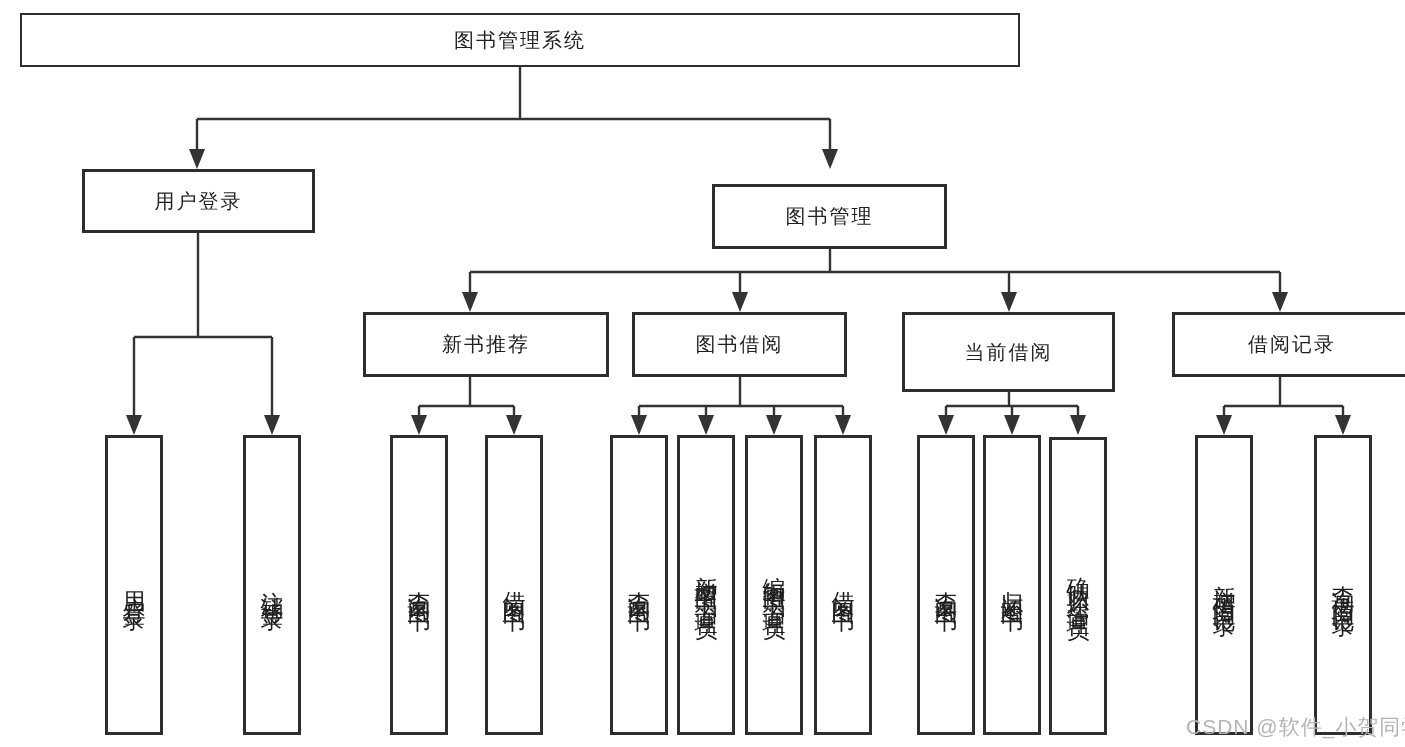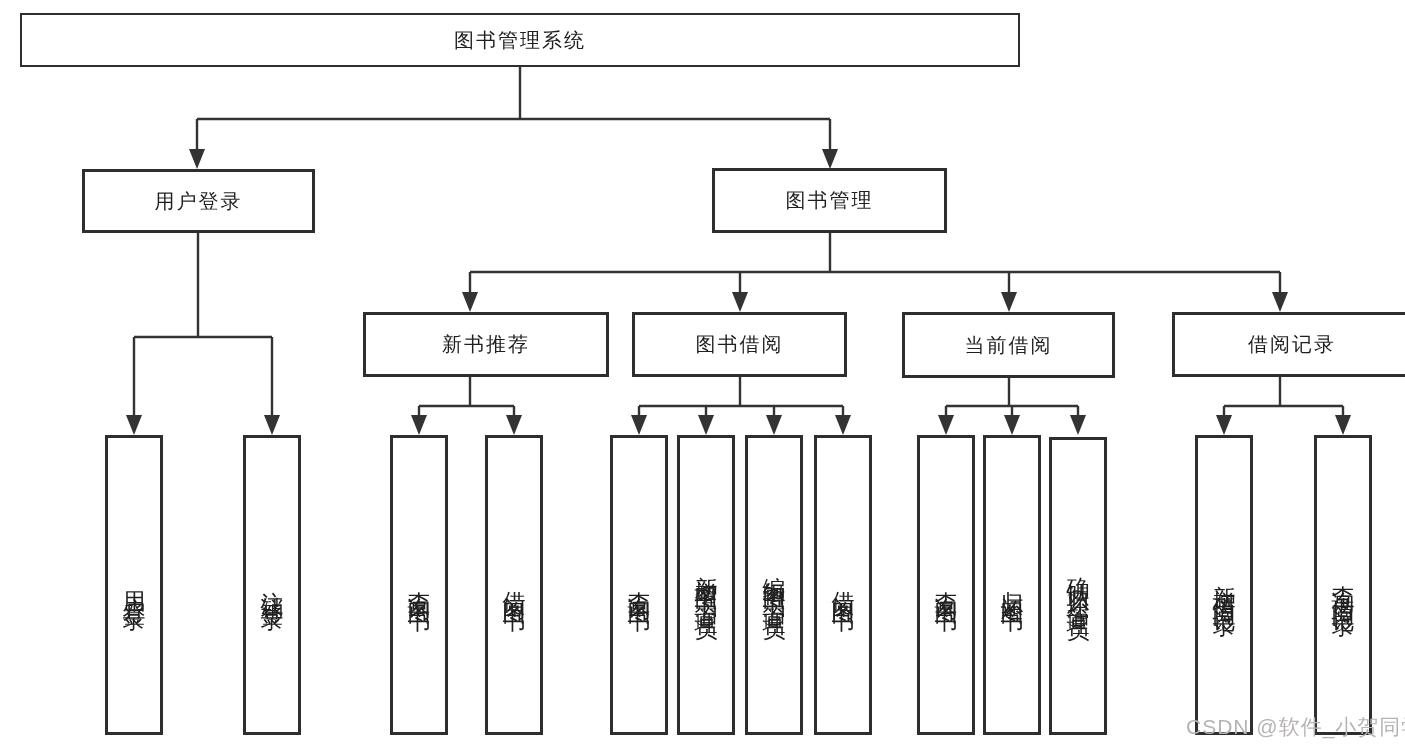--- a/index.html
+++ b/index.html
@@ -88,25 +88,25 @@
       <polygon points="1004,415 1020,415 1012,435"></polygon>
       <polygon points="1070,415 1086,415 1078,435"></polygon>
       <polygon points="1216,415 1232,415 1224,435"></polygon>
       <polygon points="1335,415 1351,415 1343,435"></polygon>
     </g>
   </svg>
 
   <div class="box root" style="left:20px;top:13px;width:1000px;height:54px">图书管理系统</div>
 
   <div class="box lvl" style="left:82px;top:169px;width:233px;height:64px">用户登录</div>
-  <div class="box lvl" style="left:712px;top:168px;width:235px;height:65px">图书管理</div>
+  <div class="box lvl" style="left:712px;top:184px;width:235px;height:65px">图书管理</div>
 
   <div class="box lvl" style="left:363px;top:312px;width:246px;height:65px">新书推荐</div>
   <div class="box lvl" style="left:632px;top:312px;width:215px;height:65px">图书借阅</div>
-  <div class="box lvl" style="left:902px;top:312px;width:213px;height:66px">当前借阅</div>
+  <div class="box lvl" style="left:902px;top:312px;width:213px;height:80px">当前借阅</div>
   <div class="box lvl" style="left:1172px;top:312px;width:240px;height:65px">借阅记录</div>
 
   <div class="box leaf" style="left:105px;top:435px;width:58px;height:300px">用户登录</div>
   <div class="box leaf" style="left:243px;top:435px;width:58px;height:300px">注销登录</div>
 
   <div class="box leaf" style="left:390px;top:435px;width:58px;height:300px">查询图书</div>
   <div class="box leaf" style="left:485px;top:435px;width:58px;height:300px">借阅图书</div>
 
   <div class="box leaf" style="left:610px;top:435px;width:58px;height:300px">查询图书</div>
   <div class="box leaf" style="left:677px;top:435px;width:58px;height:300px">新增图书（管理员）</div>

